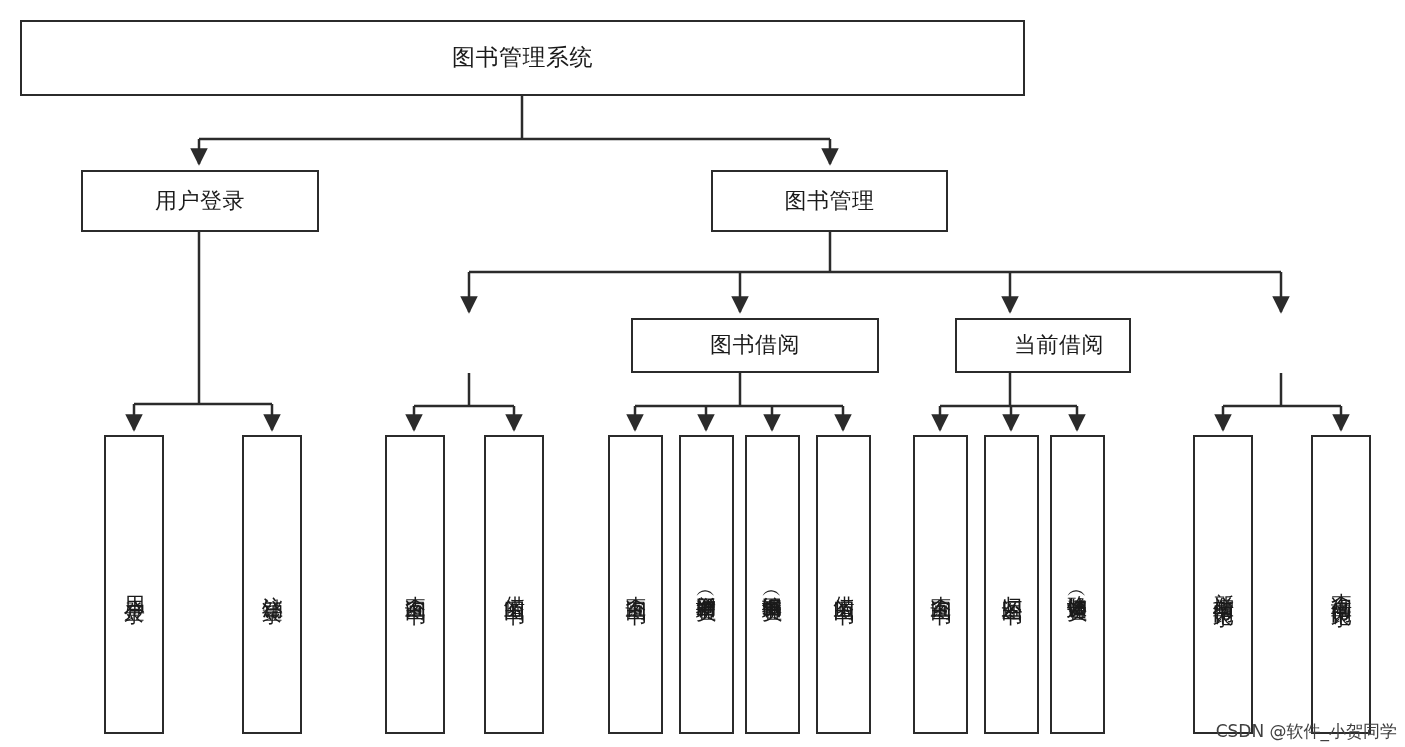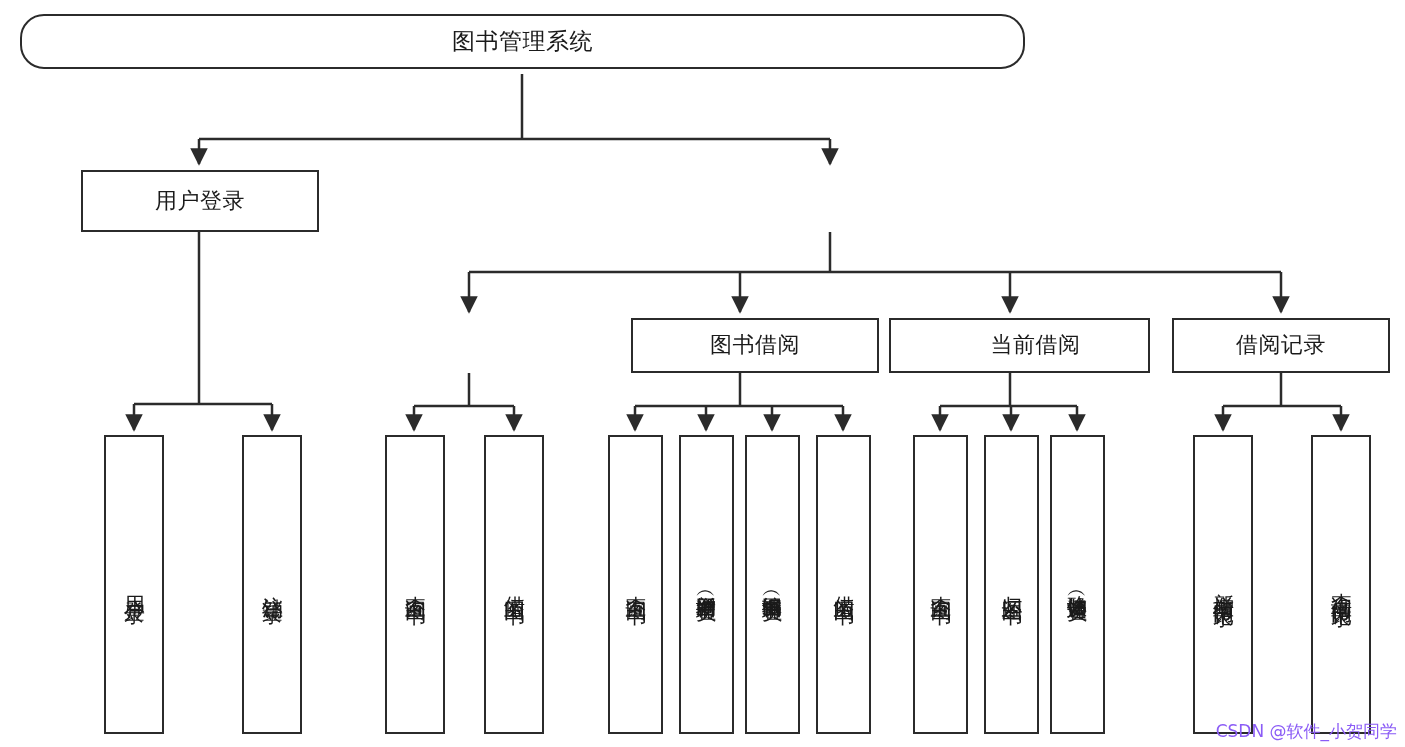--- a/index.html
+++ b/index.html
@@ -66,21 +66,21 @@
   }
   .node.vert.tall-text .node-label {
     font-size: 20px;
     letter-spacing: 1px;
   }
   #watermark {
     position: absolute;
     right: 8px;
     bottom: 4px;
     font-size: 17px;
-    color: #8b5cf6;
+    color: #404040;
     white-space: nowrap;
     z-index: 5;
     font-family: "DejaVu Sans", "Liberation Sans", sans-serif;
     text-align: right;
   }
 </style>
 </head>
 <body>
 
 <div id="diagram-root">
@@ -128,36 +128,36 @@
       <path d="M 1011 406 L 1011 430" marker-end="url(#arrow)"></path>
       <path d="M 1077 406 L 1077 430" marker-end="url(#arrow)"></path>
 
       <path d="M 1281 373 L 1281 406"></path>
       <path d="M 1223 406 L 1341 406"></path>
       <path d="M 1223 406 L 1223 430" marker-end="url(#arrow)"></path>
       <path d="M 1341 406 L 1341 430" marker-end="url(#arrow)"></path>
     </g>
   </svg>
 
-  <div class="node horiz root" style="left:20px; top:14px; width:1005px; height:55px;border-radius:24px;">
+  <div class="node horiz root" style="left:20px; top:20px; width:1005px; height:76px;">
     <span class="node-label">图书管理系统</span>
   </div>
 
   <div class="node horiz" style="left:81px; top:170px; width:238px; height:62px;">
     <span class="node-label">用户登录</span>
   </div>
+  <div class="node horiz" style="left:711px; top:170px; width:237px; height:62px;">
+    <span class="node-label">图书管理</span>
+  </div>
 
   <div class="node horiz" style="left:631px; top:318px; width:248px; height:55px;">
     <span class="node-label">图书借阅</span>
   </div>
-  <div class="node horiz" style="left:889px; top:318px; width:261px; height:55px;padding-left:32px;">
+  <div class="node horiz" style="left:955px; top:318px; width:176px; height:55px;padding-left:32px;">
     <span class="node-label">当前借阅</span>
-  </div>
-  <div class="node horiz" style="left:1172px; top:318px; width:218px; height:55px;">
-    <span class="node-label">借阅记录</span>
   </div>
 
   <div class="node vert" style="left:104px; top:435px; width:60px; height:299px;">
     <span class="node-label">用户登录</span>
   </div>
   <div class="node vert" style="left:242px; top:435px; width:60px; height:299px;">
     <span class="node-label">注销登录</span>
   </div>
 
   <div class="node vert" style="left:385px; top:435px; width:60px; height:299px;">

